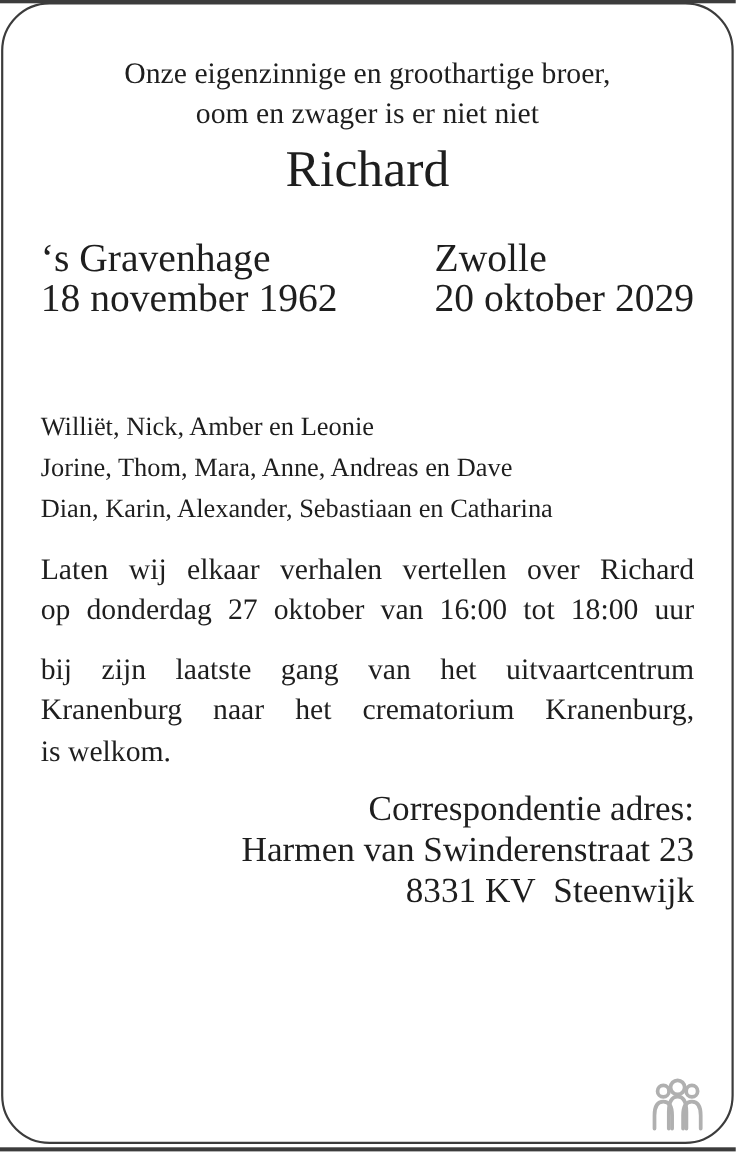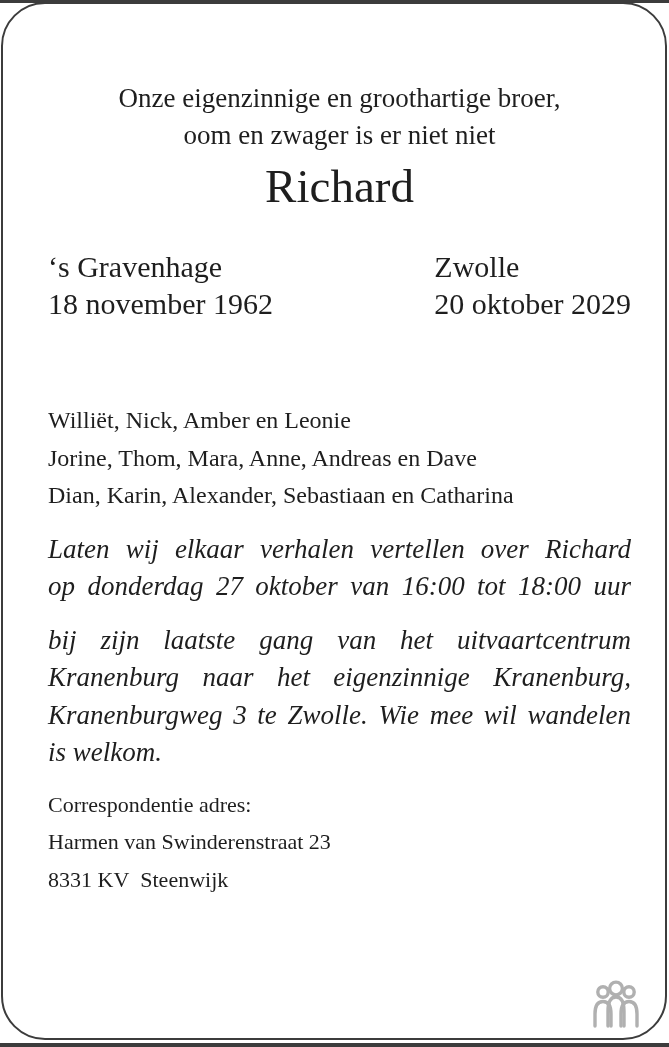--- a/index.html
+++ b/index.html
@@ -18,23 +18,22 @@
   .card {
     position: absolute;
     left: 1px; right: 2px; top: 2px; bottom: 7px;
     border: 2px solid #3c3c3c;
     border-radius: 44px;
     background: #ffffff;
     box-sizing: border-box;
   }
   .content {
     position: absolute;
-    left: 11px; top: 0; right: 0;
+    left: 0; top: 0; right: 0;
     padding: 0 34px;
-    margin-top: 32px;
   }
   .intro {
     margin-top: 44px;
     font-size: 27px;
     line-height: 37px;
     text-align: center;
   }
   .name-line {
     margin-top: 22px;
     font-size: 54px;
@@ -45,46 +44,45 @@
   .nickname-line {
     margin-top: 4px;
     font-size: 47px;
     line-height: 56px;
     text-align: center;
   }
   .places-row {
     margin-top: 34px;
     display: flex;
     justify-content: space-between;
-    font-size: 30px;
+    font-size: 36px;
     line-height: 37px;
   }
   .place-col.right { text-align: left; }
   .relatives {
     margin-top: 80px;
     font-size: 24px;
     line-height: 37.5px;
   }
   .para {
     margin-top: 16px;
     font-size: 27px;
     line-height: 37.5px;
-    font-style: italic;
   }
   .line { white-space: nowrap; }
   .para .line { white-space: normal; }
   .just {
     text-align: justify;
     text-align-last: justify;
   }
   .correspondence {
     margin-top: 14px;
-    font-size: 22px;
+    font-size: 32px;
     line-height: 37.5px;
-    text-align: left;
+    text-align: right;
   }
   .logo {
     position: absolute;
     right: 20px;
     bottom: 8px;
     width: 58px;
     height: 50px;
   }
   .logo svg { display: block; width: 100%; height: 100%; }
 </style>
@@ -122,22 +120,21 @@
         <div class="line">Dian, Karin, Alexander, Sebastiaan en Catharina</div>
       </div>
 
       <div class="para">
         <div class="line just">Laten wij elkaar verhalen vertellen over Richard</div>
         <div class="line just">op donderdag 27 oktober van 16:00 tot 18:00 uur</div>
       </div>
 
       <div class="para">
         <div class="line just">bij zijn laatste gang van het uitvaartcentrum</div>
-        <div class="line just">Kranenburg naar het eigenzinnige Kranenburg,</div>
-        <div class="line just">Kranenburgweg 3 te Zwolle. Wie mee wil wandelen</div>
+        <div class="line just">Kranenburg naar het crematorium Kranenburg,</div>
         <div class="line">is welkom.</div>
       </div>
 
       <div class="correspondence">
         <div class="line">Correspondentie adres:</div>
         <div class="line">Harmen van Swinderenstraat 23</div>
         <div class="line">8331 KV&nbsp; Steenwijk</div>
       </div>
 
     </div>

